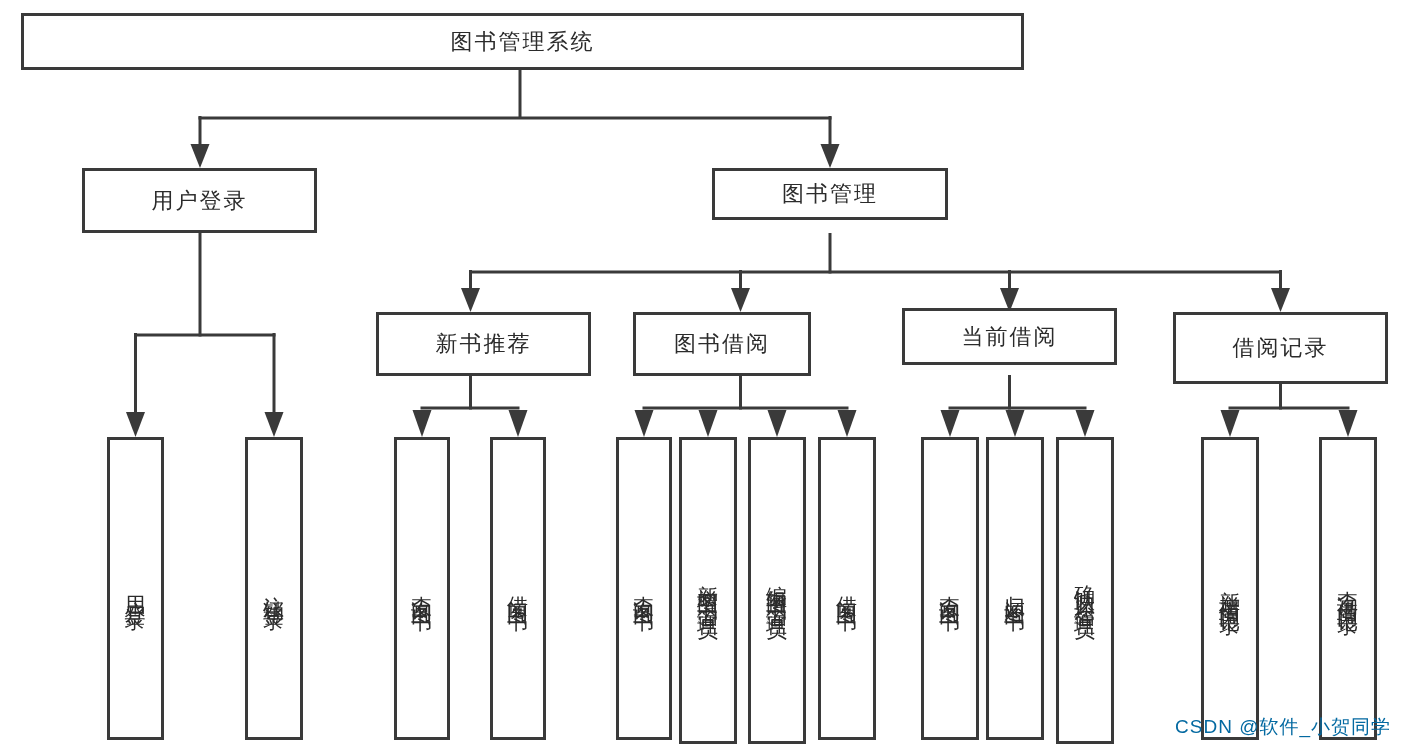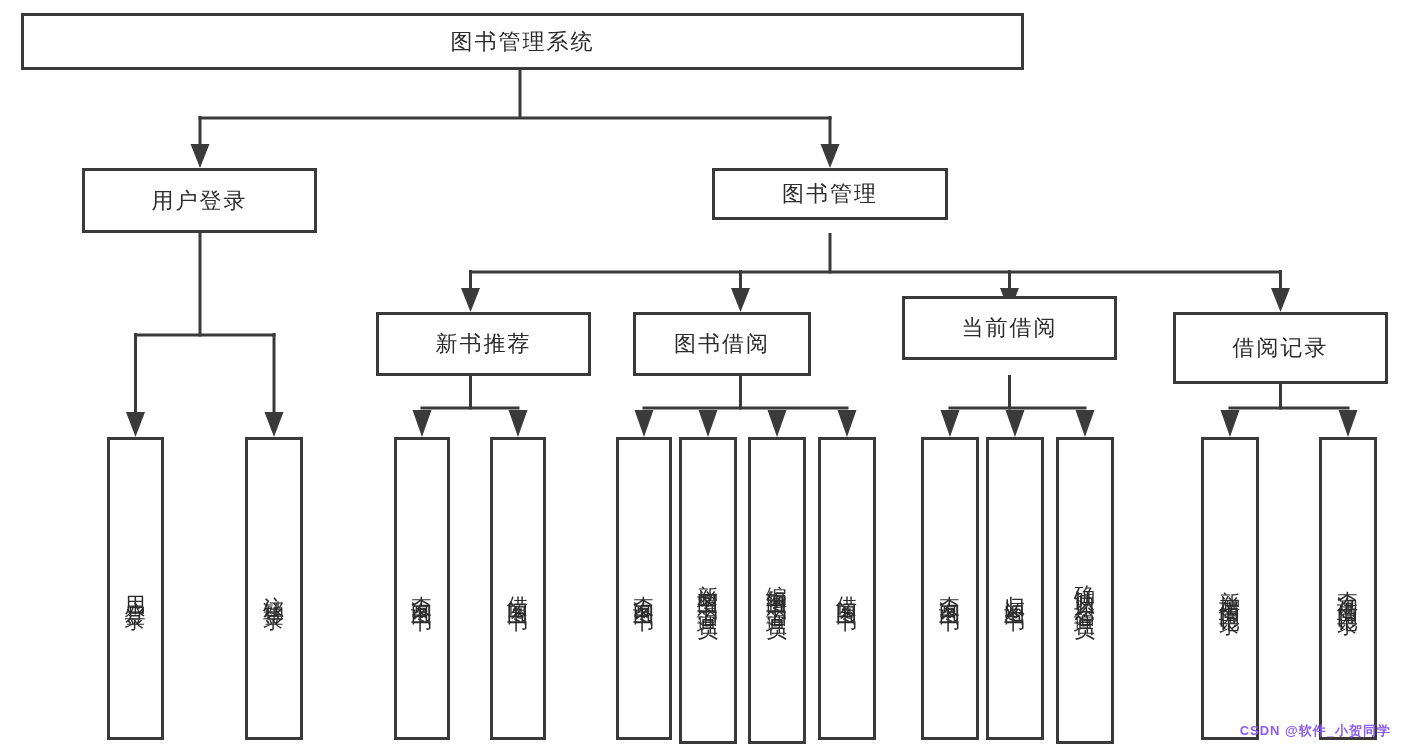--- a/index.html
+++ b/index.html
@@ -28,46 +28,45 @@
     letter-spacing:5px;
     line-height:1;
     text-align:center;
   }
   
   #root-box        {left:21px;  top:13px;  width:1003px; height:57px;}
   #user-login-box  {left:82px;  top:168px; width:235px;  height:65px;}
   #book-mgmt-box   {left:712px; top:168px; width:236px;  height:52px;}
   #new-books-box   {left:376px; top:312px; width:215px;  height:64px;}
   #book-borrow-box {left:633px; top:312px; width:178px;  height:64px;}
-  #cur-borrow-box  {left:902px; top:296px; width:215px;  height:64px;}
+  #cur-borrow-box  {left:902px; top:308px; width:215px;  height:57px;}
   #records-box     {left:1173px;top:312px; width:215px;  height:72px;}
   
   .leaf{top:437px;height:303px;}
   #leaf-user-login {left:107px; width:57px;}
   #leaf-logout     {left:245px; width:58px;}
   #leaf-nb-query   {left:394px; width:56px;}
   #leaf-nb-borrow  {left:490px; width:56px;}
   #leaf-bb-query   {left:616px; width:56px;}
   #leaf-bb-add     {left:679px; width:58px; height:307px;}
   #leaf-bb-edit    {left:748px; width:58px; height:307px;}
   #leaf-bb-borrow  {left:818px; width:58px;}
   #leaf-cb-query   {left:921px; width:58px;}
   #leaf-cb-return  {left:986px; width:58px;}
   #leaf-cb-confirm {left:1056px;width:58px; height:307px;}
   #leaf-br-add     {left:1201px;width:58px;}
   #leaf-br-query   {left:1319px;width:58px;}
   .watermark{
     position:absolute;
     right:14px;bottom:7px;
-    font-size:13px;
-    color:#8b5cf6;
+    font-size:19px;
+    color:#0369a1;
     letter-spacing:1px;
     z-index:5;
     white-space:nowrap;
-    font-weight:bold;
   }
   line,polyline{stroke:#3a3a3a;stroke-width:3;fill:none;}
   polygon{fill:#3a3a3a;stroke:none;}
 </style>
 </head>
 <body>
 
 <div class="canvas">
 
   <svg class="wires" width="1405" height="747" viewBox="0 0 1405 747">

